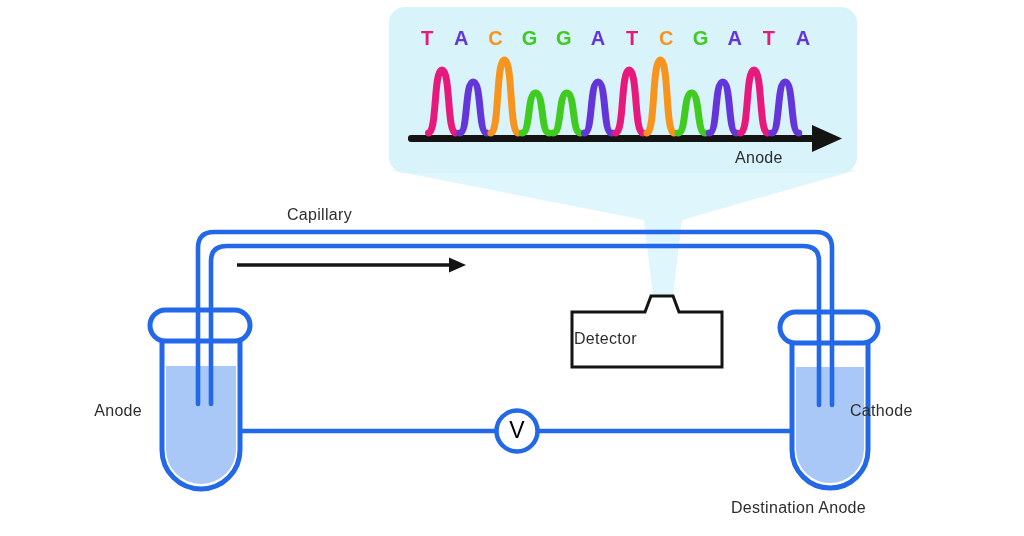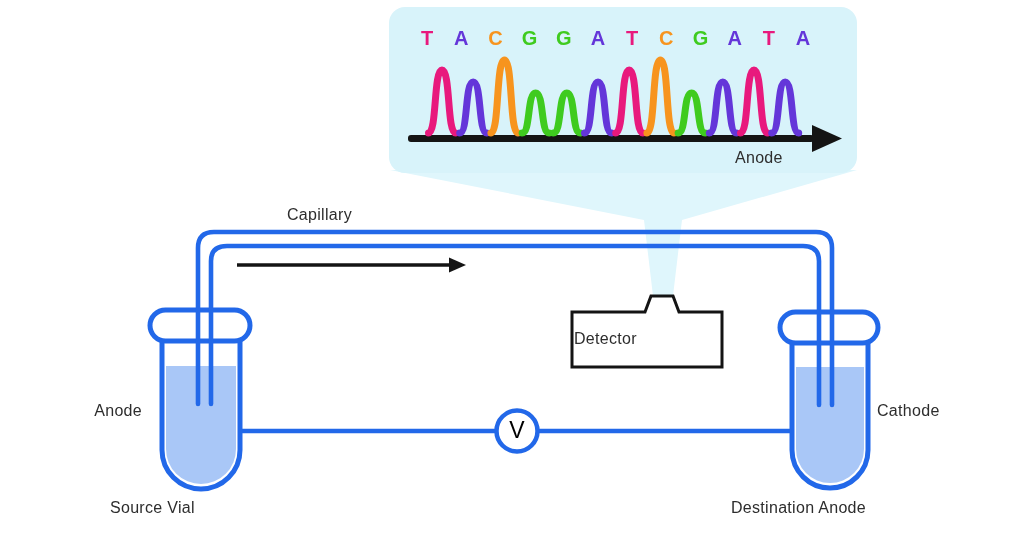--- a/index.html
+++ b/index.html
@@ -100,20 +100,19 @@
 
   <div class="label small" style="left:735px;top:149px;">Anode</div>
 
   <div class="label" style="left:287px;top:206px;">Capillary</div>
 
 
   <div class="label center" style="left:574px;top:330px;width:146px;">Detector</div>
 
   <div class="label" style="left:40px;top:402px;width:102px;text-align:right;">Anode</div>
 
-  <div class="label" style="left:877px;top:402px;">Cathode</div>
+  <div class="label" style="left:850px;top:402px;">Cathode</div>
 
-  <div class="label center" style="left:110px;top:499px;width:184px;">Source Vial</div>
 
   <div class="label center" style="left:731px;top:499px;width:204px;">Destination Anode</div>
 
   <div class="vlabel">V</div>
 </div>
 
 </body></html>

